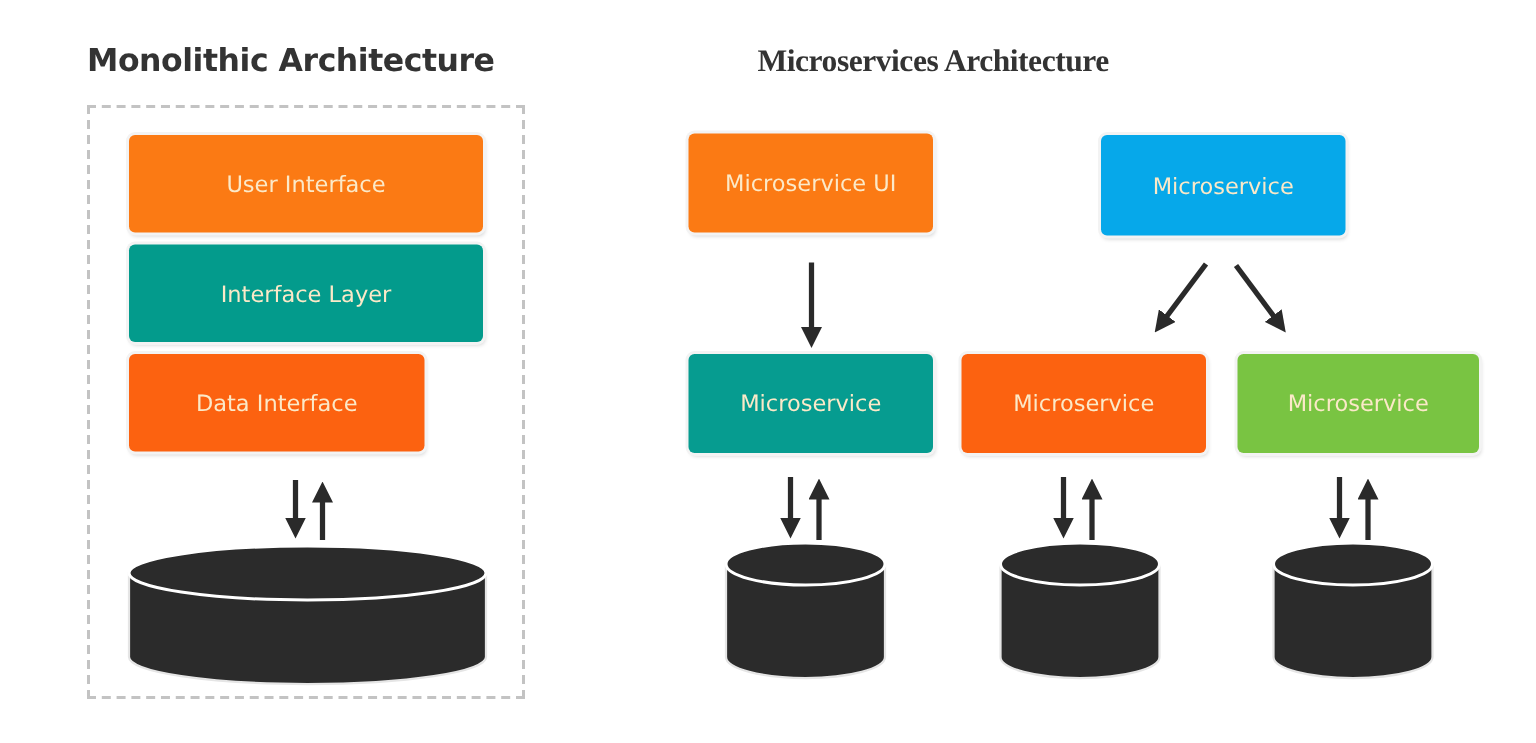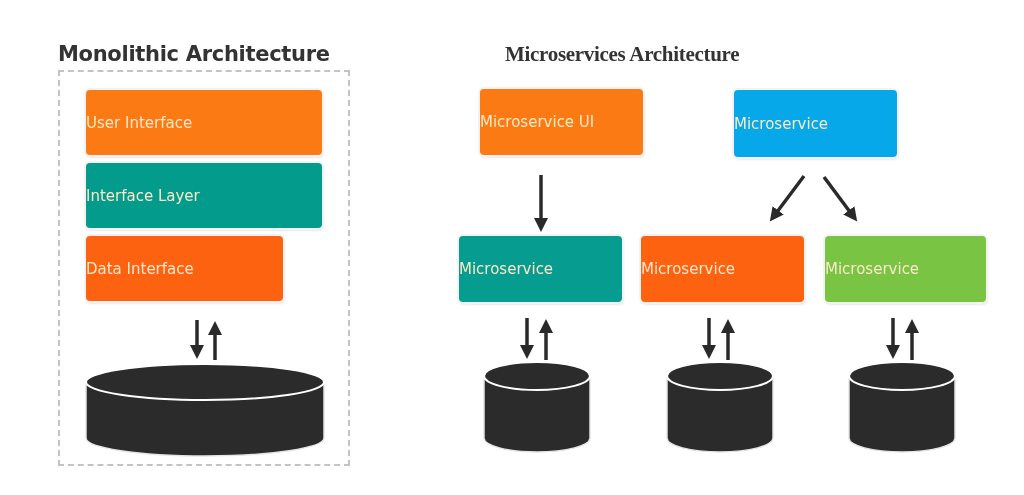--- a/index.html
+++ b/index.html
@@ -1,19 +1,19 @@
 <!DOCTYPE html>
 <html><head>
   <meta charset="utf-8">
   <style>
     html, body { margin: 0; padding: 0; background: #ffffff; }
     body { width: 1024px; height: 495px; position: relative; overflow: hidden; font-family: "DejaVu Sans", sans-serif; }
-    .title { position: absolute; top: 28px; font-weight: bold; font-size: 21px; color: #333333; letter-spacing: -0.3px; white-space: nowrap; margin-top: 14px; }
+    .title { position: absolute; top: 28px; font-weight: bold; font-size: 21px; color: #333333; letter-spacing: -0.3px; white-space: nowrap; }
     .dashed { position: absolute; left: 58px; top: 70px; width: 292px; height: 396px; border: 2px dashed #c3c3c3; box-sizing: border-box; }
-    .box { position: absolute; border-radius: 4px; color: #fbe9c8; font-size: 15px; display: flex; align-items: center; justify-content: flex-start; box-shadow: 0 0 0 2px #f3f3f3, 1px 2px 3px rgba(0,0,0,0.18); white-space: nowrap; }
+    .box { position: absolute; border-radius: 4px; color: #fbe9c8; font-size: 15px; display: flex; align-items: center; justify-content: center; box-shadow: 0 0 0 2px #f3f3f3, 1px 2px 3px rgba(0,0,0,0.18); white-space: nowrap; }
     .box span { display: block; }
     svg.overlay { position: absolute; left: 0; top: 0; }
   </style>
 </head>
 <body>
 
 <div class="title" style="left: 58px; color: rgb(51, 51, 51);">Monolithic Architecture</div>
 <div class="title" style="left: 505px; color: rgb(51, 51, 51); font-family: Liberation Serif, serif;">Microservices Architecture</div>
 
 <div class="dashed"></div>
@@ -21,21 +21,21 @@
 <div class="box" id="mono-0" style="left: 86px; top: 90px; width: 236px; height: 65px; background: rgb(251, 122, 20); color: rgb(251, 233, 200);">
     <span>User Interface</span>
   </div>
 <div class="box" id="mono-1" style="left: 86px; top: 163px; width: 236px; height: 65px; background: rgb(3, 155, 140); color: rgb(251, 233, 200);">
     <span>Interface Layer</span>
   </div>
 <div class="box" id="mono-2" style="left: 86px; top: 236px; width: 197px; height: 65px; background: rgb(252, 98, 16); color: rgb(251, 233, 200);">
     <span>Data Interface</span>
   </div>
 
-<div class="box" id="ms-top-0" style="left: 459px; top: 89px; width: 163px; height: 66px; background: rgb(251, 122, 20); color: rgb(251, 233, 200); margin-left: 21px;">
+<div class="box" id="ms-top-0" style="left: 459px; top: 89px; width: 163px; height: 66px; background: rgb(251, 122, 20); color: rgb(251, 233, 200);">
     <span>Microservice UI</span>
   </div>
 <div class="box" id="ms-top-1" style="left: 734px; top: 90px; width: 163px; height: 67px; background: rgb(6, 168, 234); color: rgb(251, 233, 200);">
     <span>Microservice</span>
   </div>
 
 <div class="box" id="ms-bot-0" style="left: 459px; top: 236px; width: 163px; height: 66px; background: rgb(6, 156, 144); color: rgb(251, 233, 200);">
     <span>Microservice</span>
   </div>
 <div class="box" id="ms-bot-1" style="left: 641px; top: 236px; width: 163px; height: 66px; background: rgb(252, 98, 16); color: rgb(251, 233, 200);">

